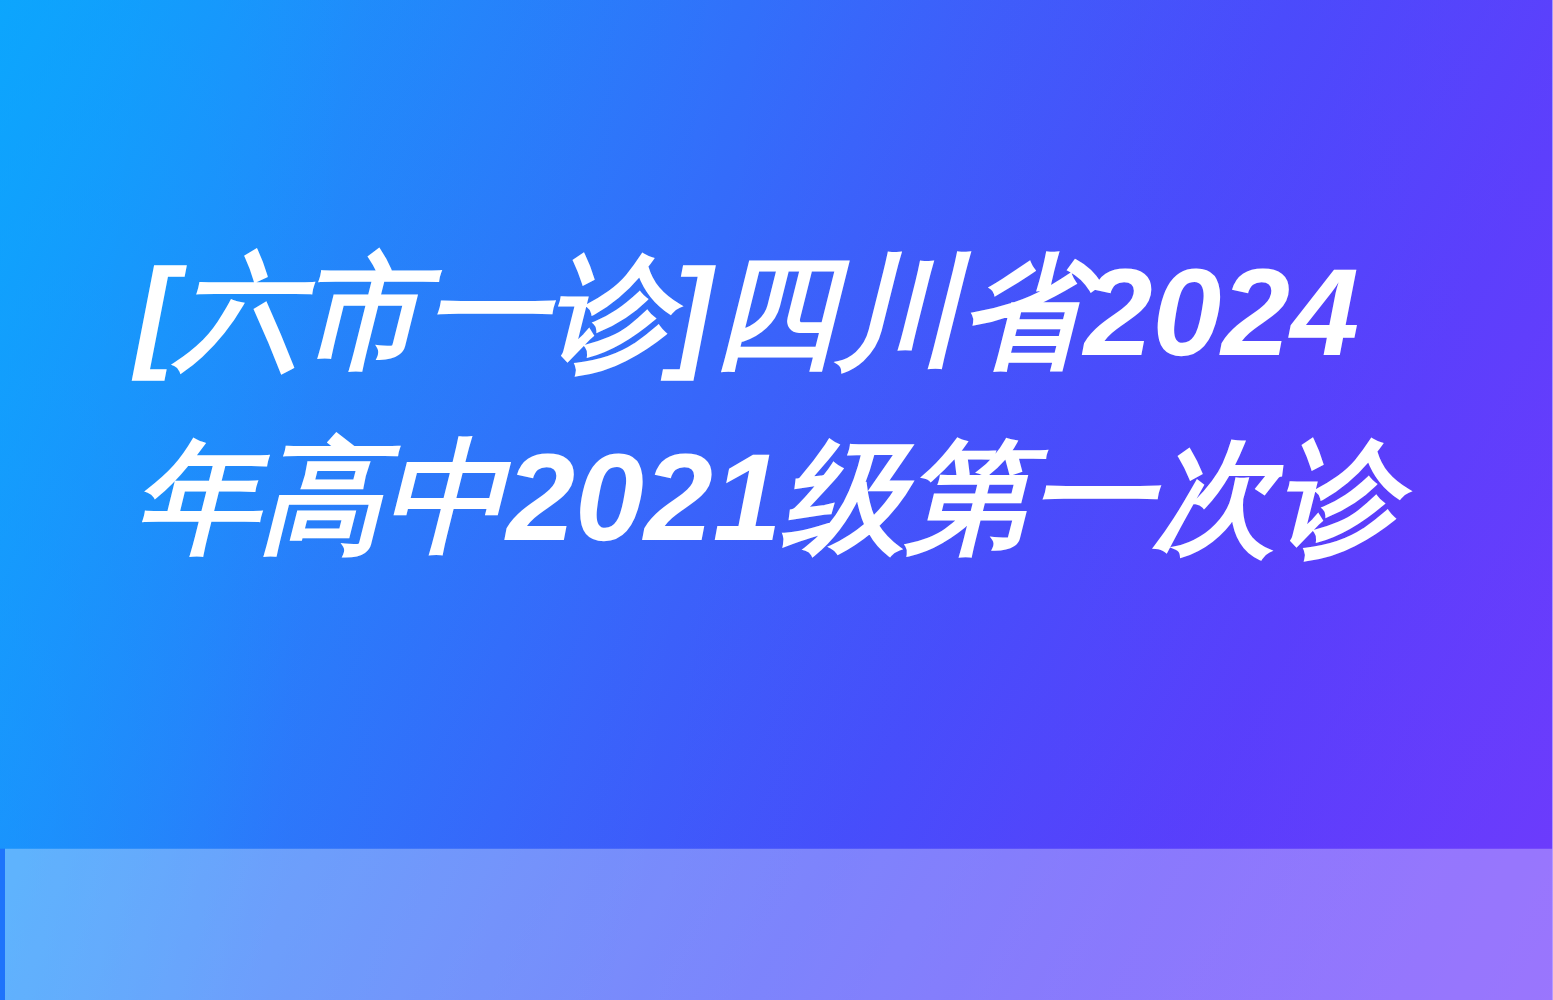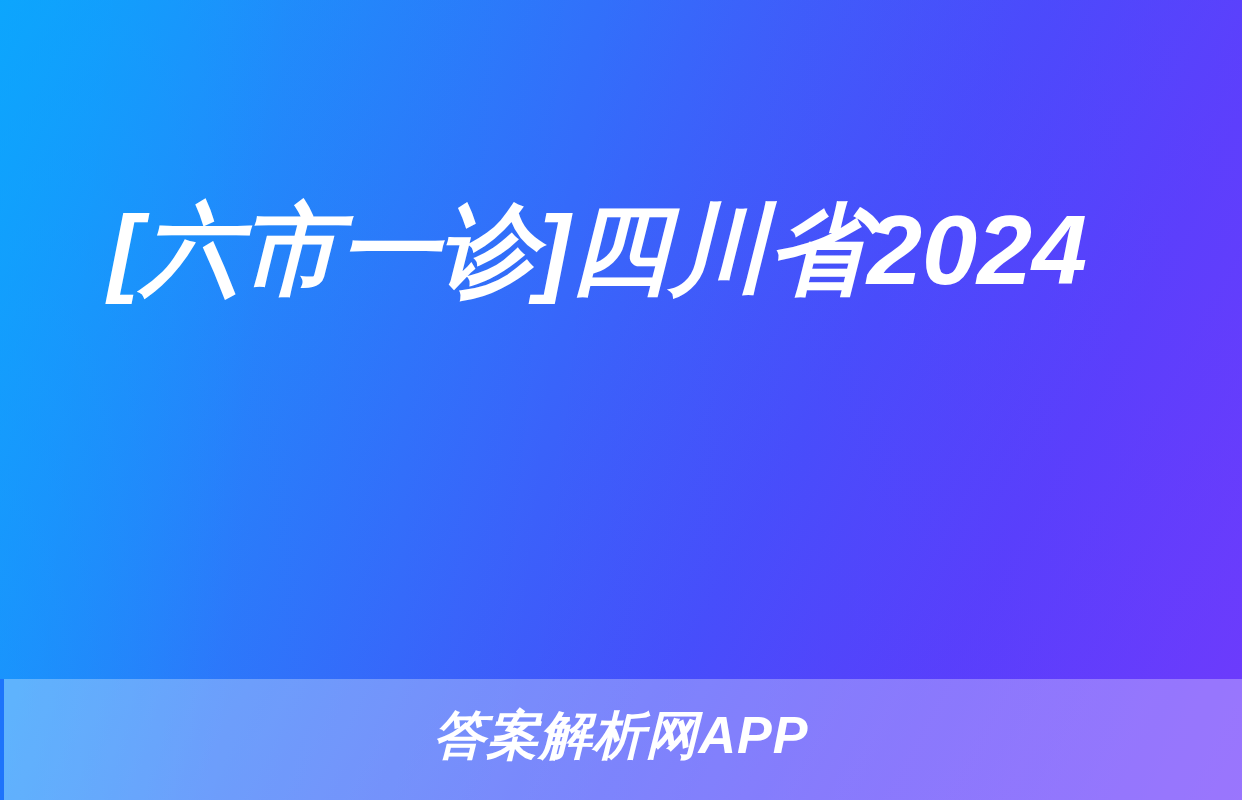--- a/index.html
+++ b/index.html
@@ -110,22 +110,20 @@
     font-family: "Liberation Sans", "DejaVu Sans", sans-serif;
   }
 </style>
 </head>
 <body>
 
 <div class="card">
 
   <div class="title-block">
     <div class="title-line">[六市一诊]四川省2024</div>
+    <div class="title-line">年高中2021级第一次诊</div>
   </div>
 
   <div class="left-edge-strip"></div>
   <div class="footer-band"></div>
 
-  <div class="watermark">
-    <span class="watermark-text">答案解析网APP</span>
-  </div>
 
 </div>
 
 </body></html>

